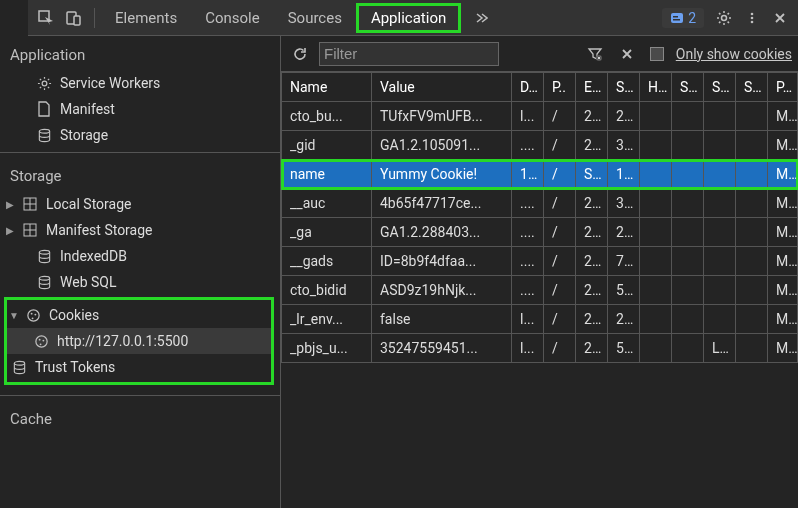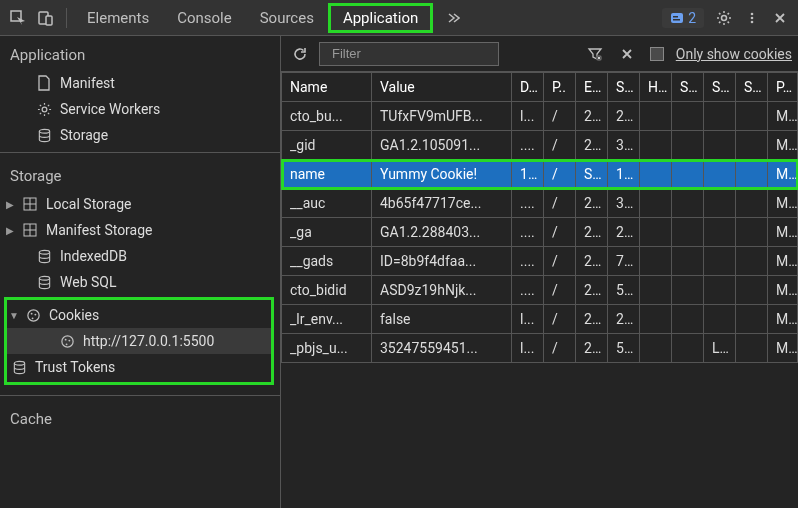--- a/index.html
+++ b/index.html
@@ -15,20 +15,21 @@
     flex-direction: column;
   }
   
   .tabbar {
     display: flex;
     align-items: center;
     height: 36px;
     background: #333333;
     border-bottom: 1px solid #555;
     padding: 0 4px;
+    margin-left: 28px;
   }
   .tabbar .icon-btn {
     width: 28px; height: 28px;
     display: flex; align-items: center; justify-content: center;
     color: #c0c0c0;
     cursor: pointer;
   }
   .tabbar .divider {
     width: 1px; height: 20px; background: #555; margin: 0 6px;
   }
@@ -91,21 +92,21 @@
   .tree-item.indent1 { padding-left: 34px; }
   .tree-item.indent2 { padding-left: 54px; }
   .tree-item.selected { background: #3a3a3a; }
   .green-box {
     border: 3px solid #27d827;
     margin: 2px 6px 2px 4px;
     padding: 2px 0;
   }
   .green-box .tree-item { padding-left: 2px; }
   .green-box .tree-item.indent1 { }
-  .green-box .tree-item.indent2 { padding-left: 50px; }
+  .green-box .tree-item.indent2 { padding-left: 24px; }
 
   
   .right {
     flex: 1; display: flex; flex-direction: column;
     background: #242424;
   }
   .toolbar {
     height: 36px;
     display: flex; align-items: center;
     padding: 0 6px;
@@ -115,23 +116,23 @@
   .toolbar .icon-btn {
     width: 26px; height: 26px;
     display: flex; align-items: center; justify-content: center;
     color: #c0c0c0; cursor: pointer;
   }
   .toolbar input.filter {
     background: #333;
     border: 1px solid #666;
     color: #ccc;
     height: 24px;
-    padding: 0 12px;
+    padding: 0 4px;
     width: 180px;
-    font-size: 13px;
+    font-size: 15px;
   }
   .toolbar input.filter::placeholder { color: #999; }
   .toolbar .check {
     width: 14px; height: 14px;
     border: 1px solid #888;
     background: #4a4a4a;
     margin-left: 4px; margin-right: 6px;
     cursor: pointer;
   }
   .toolbar .cookie-label { color: #c8c8c8; text-decoration: underline; }
@@ -225,34 +226,34 @@
       </svg>
   </div>
 </div>
 
 <div class="main">
 
   <div class="sidebar">
     <div class="section-title">Application</div>
     <div class="tree-item indent1">
       <span class="ticon">
-          <svg width="14" height="16" viewBox="0 0 14 16">
-            <path d="M2 1h7l3 3v11H2z" fill="none" stroke="#c0c0c0" stroke-width="1.3"></path>
-          </svg>
-        </span>
-      <span>Manifest</span>
-    </div>
-    <div class="tree-item indent1">
-      <span class="ticon">
           <svg width="15" height="15" viewBox="0 0 16 16">
             <circle cx="8" cy="8" r="2.5" fill="none" stroke="#c0c0c0" stroke-width="1.3"></circle>
             <path d="M8 1v2M8 13v2M1 8h2M13 8h2M3 3l1.4 1.4M11.6 11.6L13 13M13 3l-1.4 1.4M4.4 11.6L3 13" stroke="#c0c0c0" stroke-width="1.3"></path>
           </svg>
         </span>
       <span>Service Workers</span>
+    </div>
+    <div class="tree-item indent1">
+      <span class="ticon">
+          <svg width="14" height="16" viewBox="0 0 14 16">
+            <path d="M2 1h7l3 3v11H2z" fill="none" stroke="#c0c0c0" stroke-width="1.3"></path>
+          </svg>
+        </span>
+      <span>Manifest</span>
     </div>
     <div class="tree-item indent1">
       <span class="ticon">
           <svg width="15" height="15" viewBox="0 0 16 16">
             <ellipse cx="8" cy="3.5" rx="5.5" ry="2" fill="none" stroke="#c0c0c0" stroke-width="1.2"></ellipse>
             <path d="M2.5 3.5v9c0 1.1 2.5 2 5.5 2s5.5-.9 5.5-2v-9M2.5 8c0 1.1 2.5 2 5.5 2s5.5-.9 5.5-2" fill="none" stroke="#c0c0c0" stroke-width="1.2"></path>
           </svg>
         </span>
       <span>Storage</span>
     </div>

